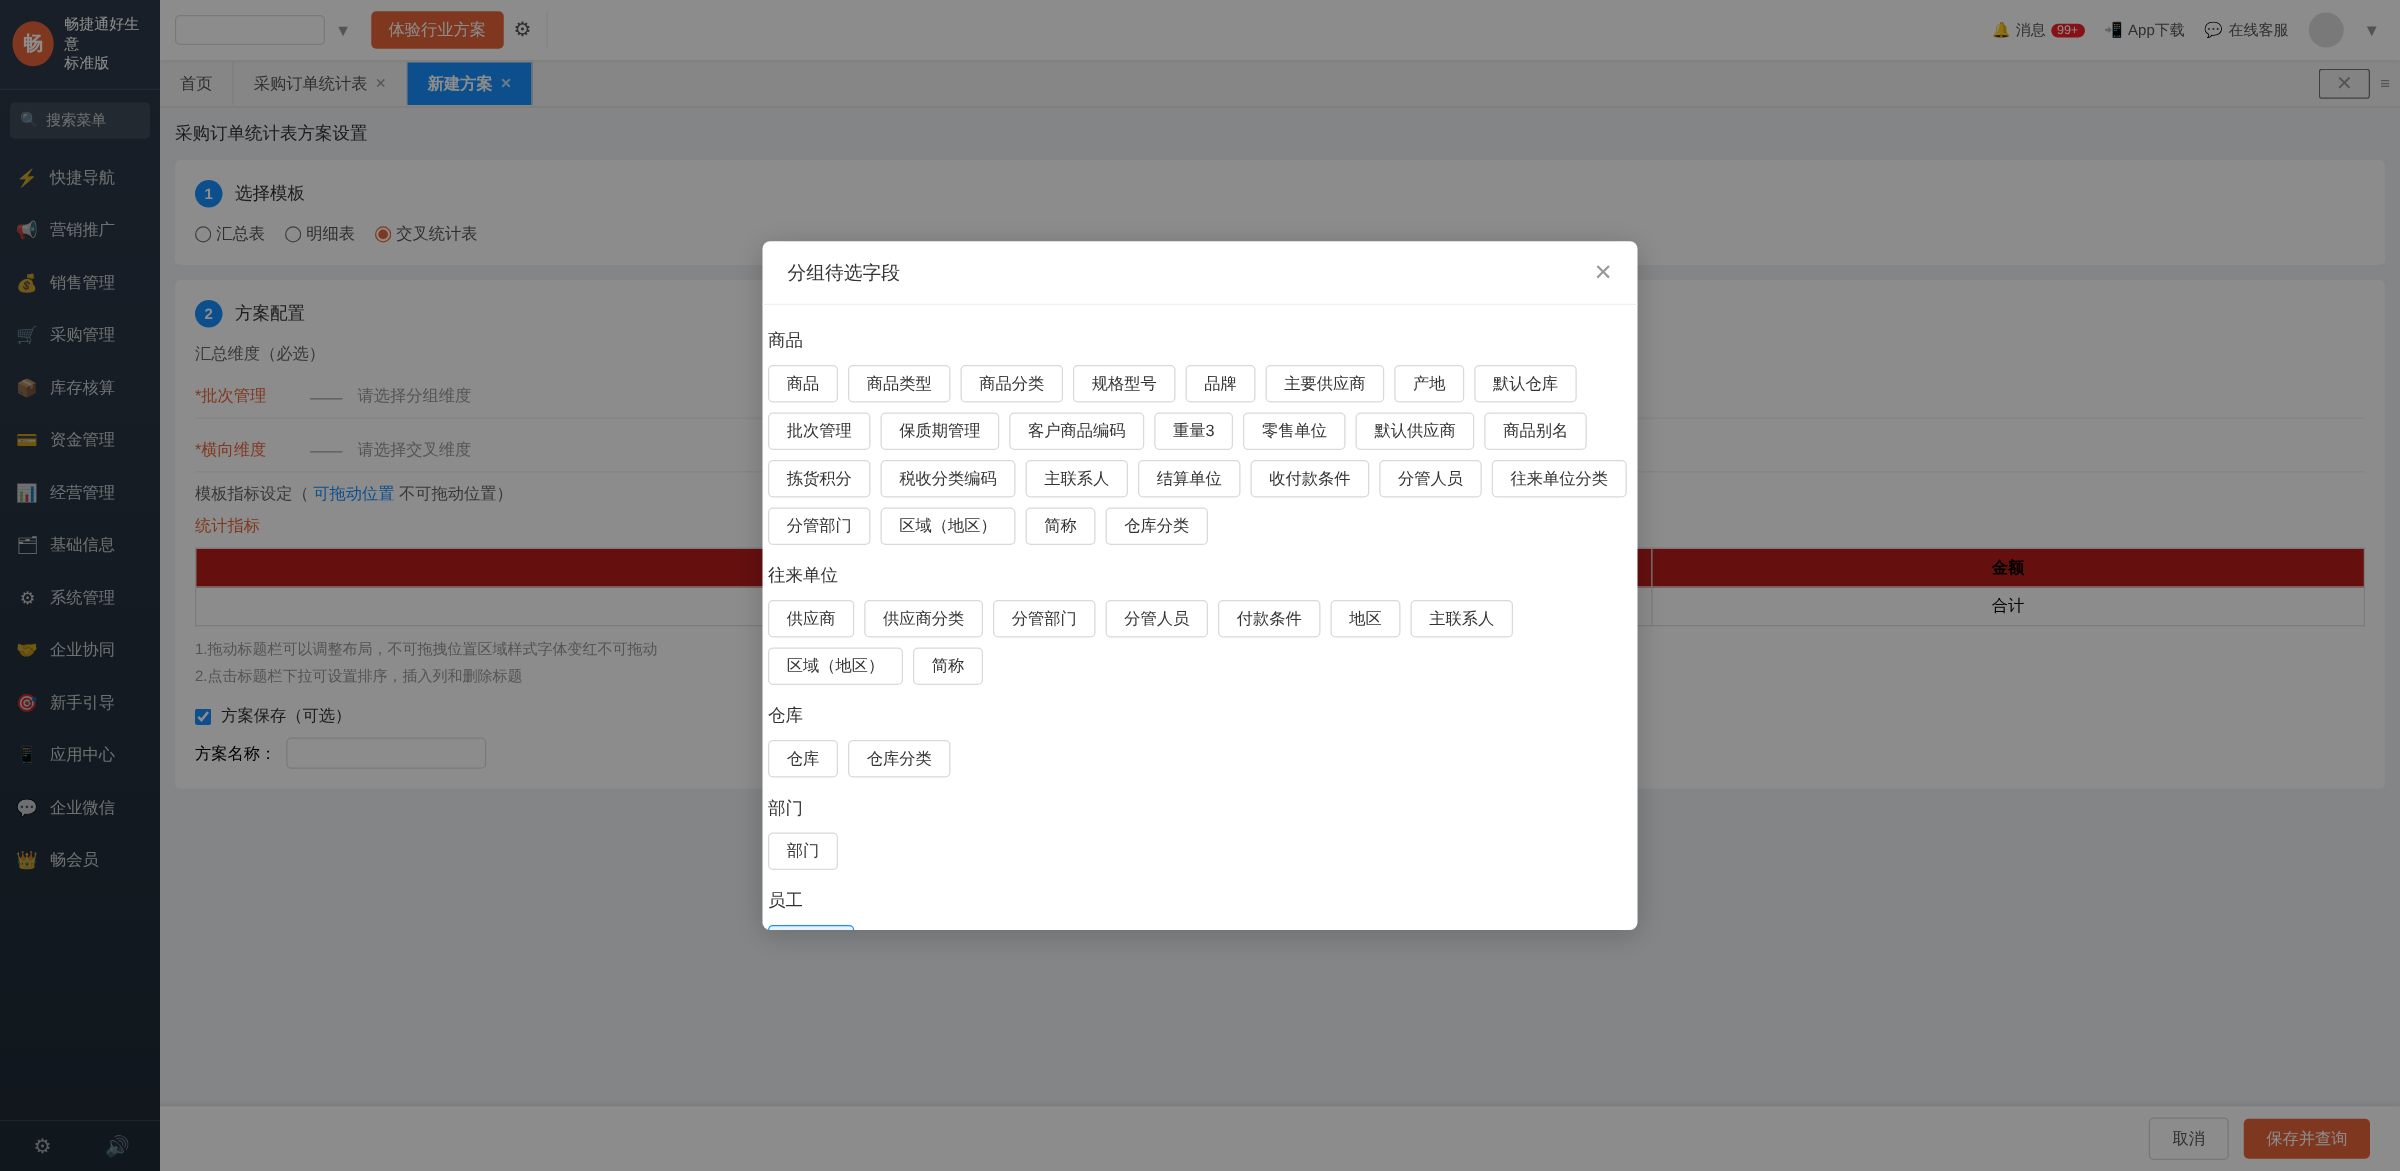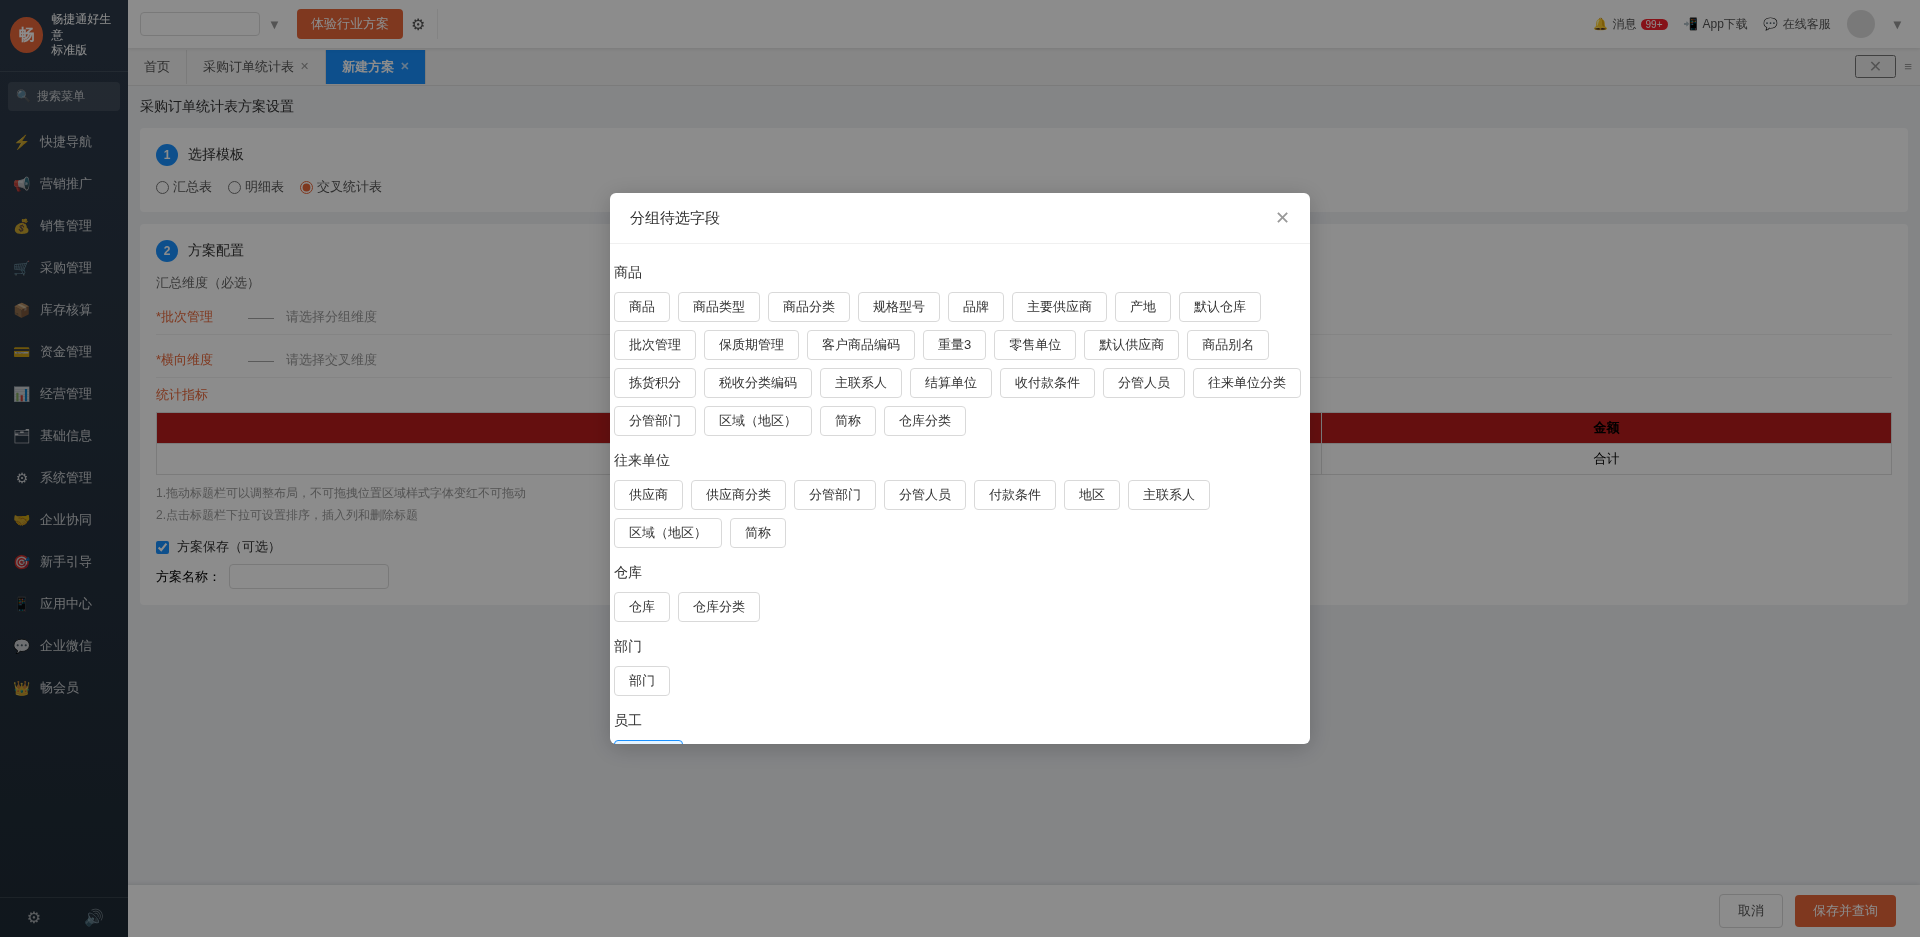--- a/index.html
+++ b/index.html
@@ -263,20 +263,25 @@
         <span class="dimension-label">*批次管理</span>
         <span class="dimension-arrow">——</span>
         <span class="dimension-select">请选择分组维度</span>
       </div>
       <div class="dimension-row">
         <span class="dimension-label">*横向维度</span>
         <span class="dimension-arrow">——</span>
         <span class="dimension-select">请选择交叉维度</span>
       </div>
 
+      <div class="indicator-label">
+        <span>模板指标设定（</span>
+        <span style="color:#1890ff;">可拖动位置</span>
+        <span>不可拖动位置）</span>
+      </div>
 
       <div style="margin-top:8px;">
         <div style="font-size:13px;color:#e8673a;margin-bottom:6px;">统计指标</div>
         <table class="stat-table">
           <thead>
             <tr>
               <th>
                 <div class="qty-cell">
                   <span>主数量</span>
                   <select><option>▼</option></select>

